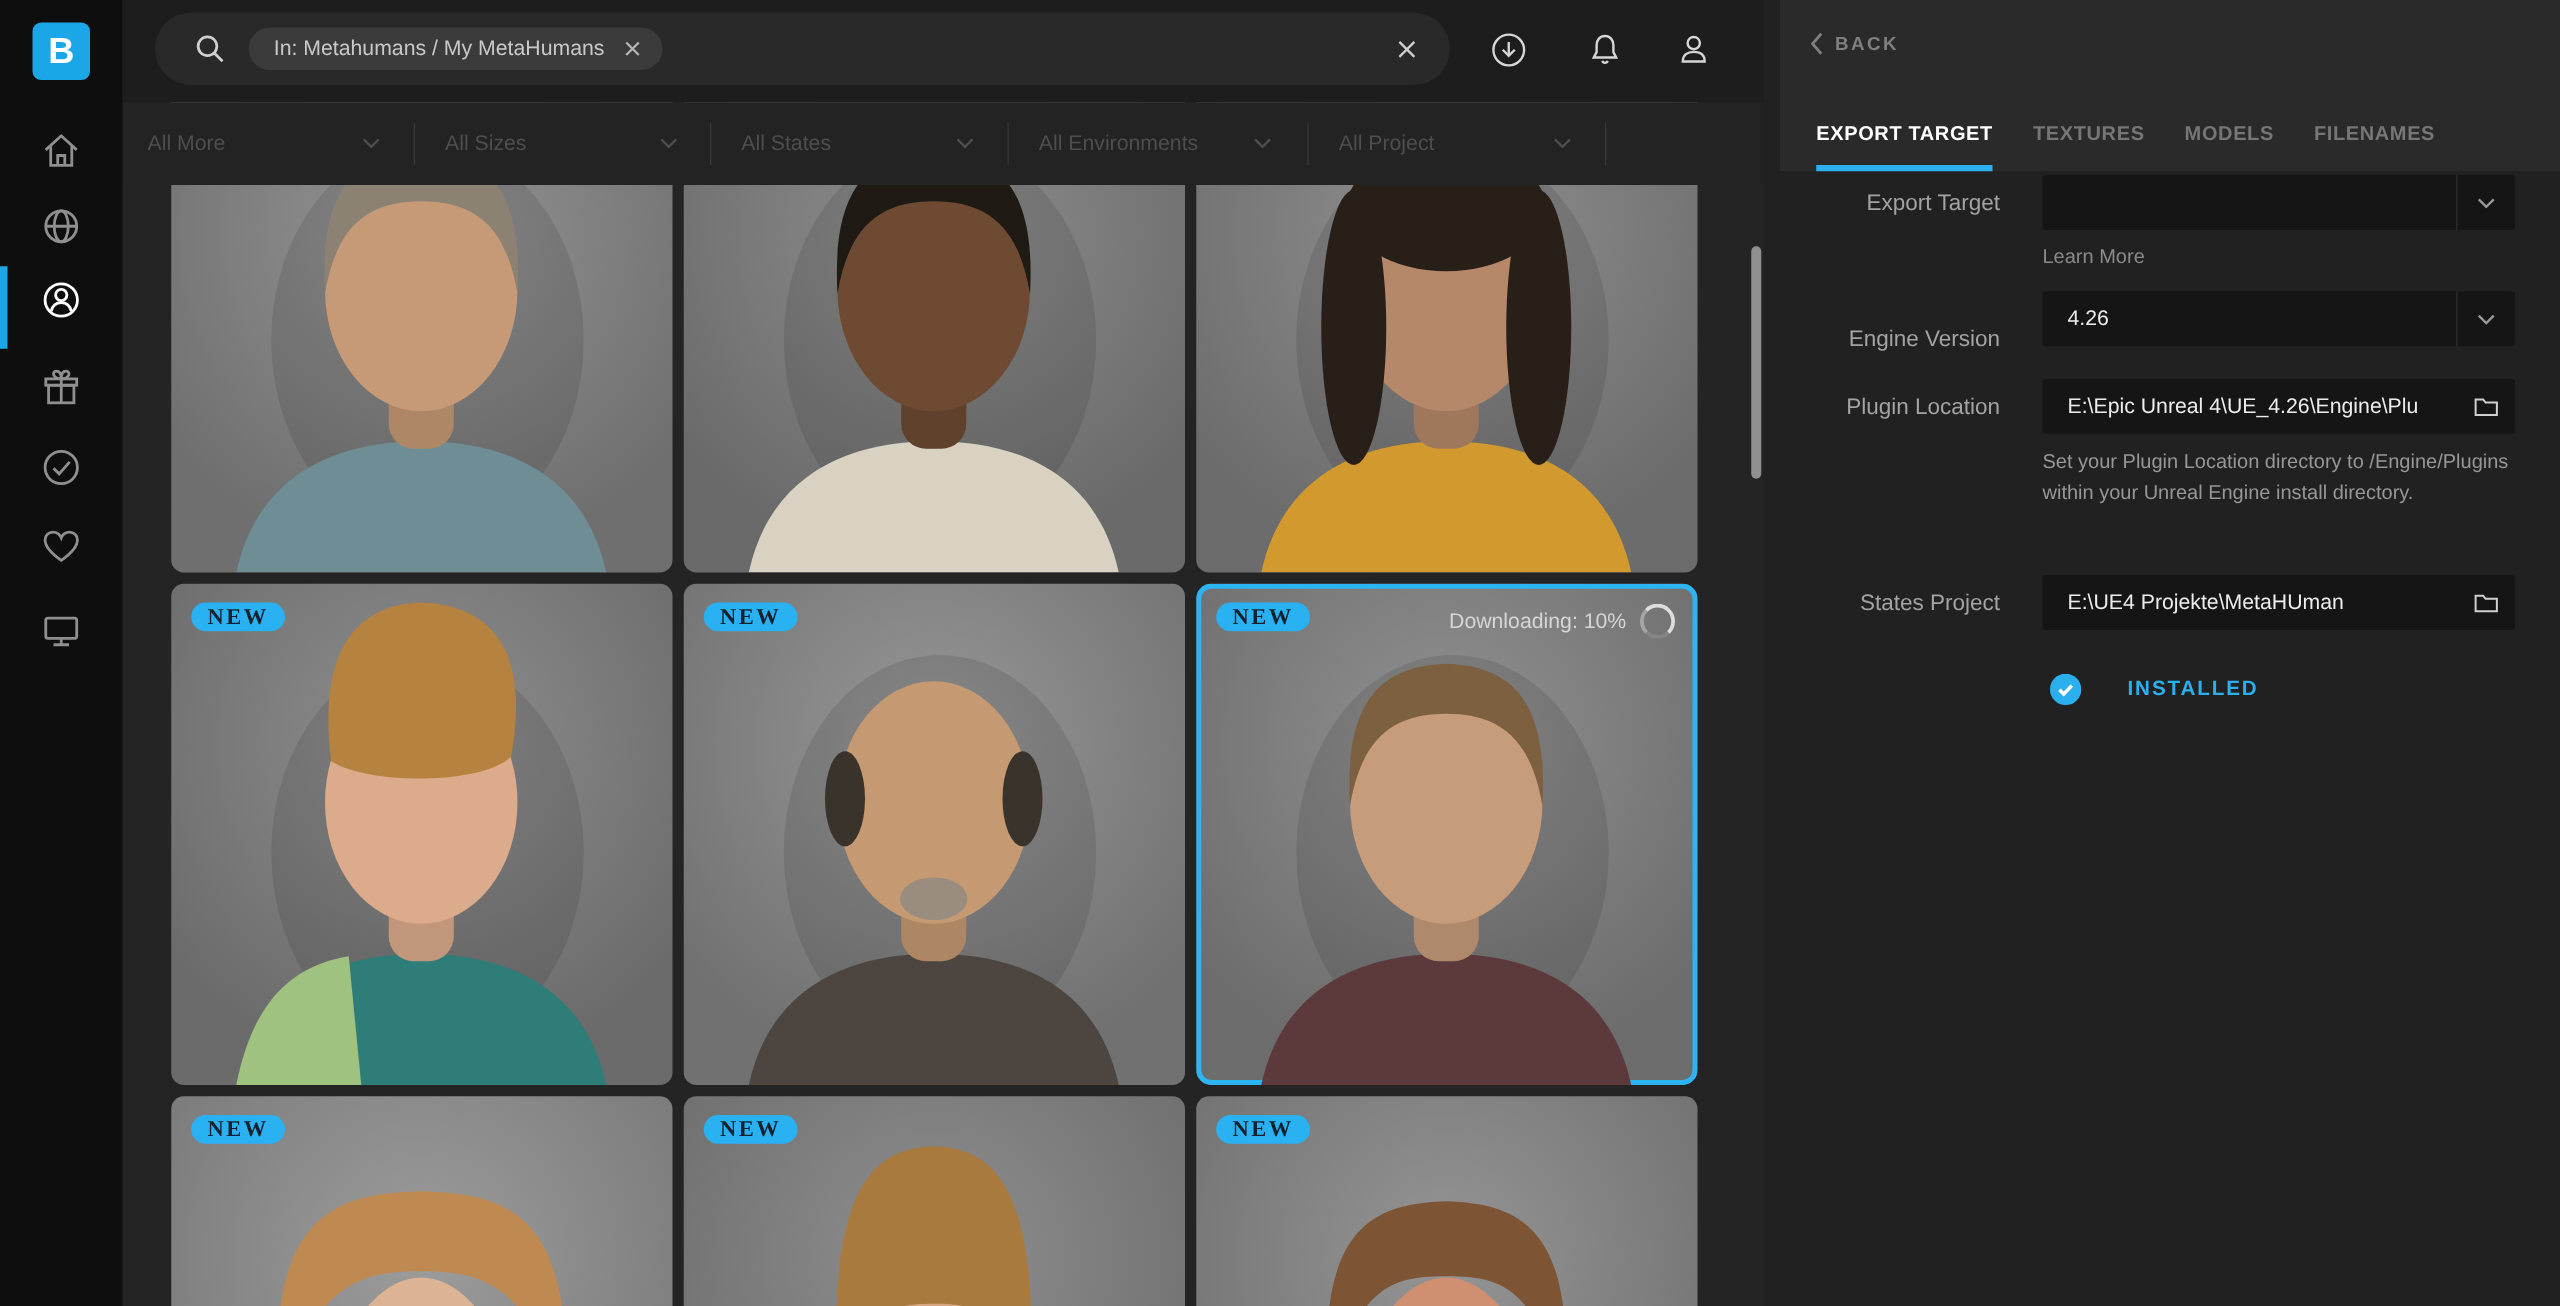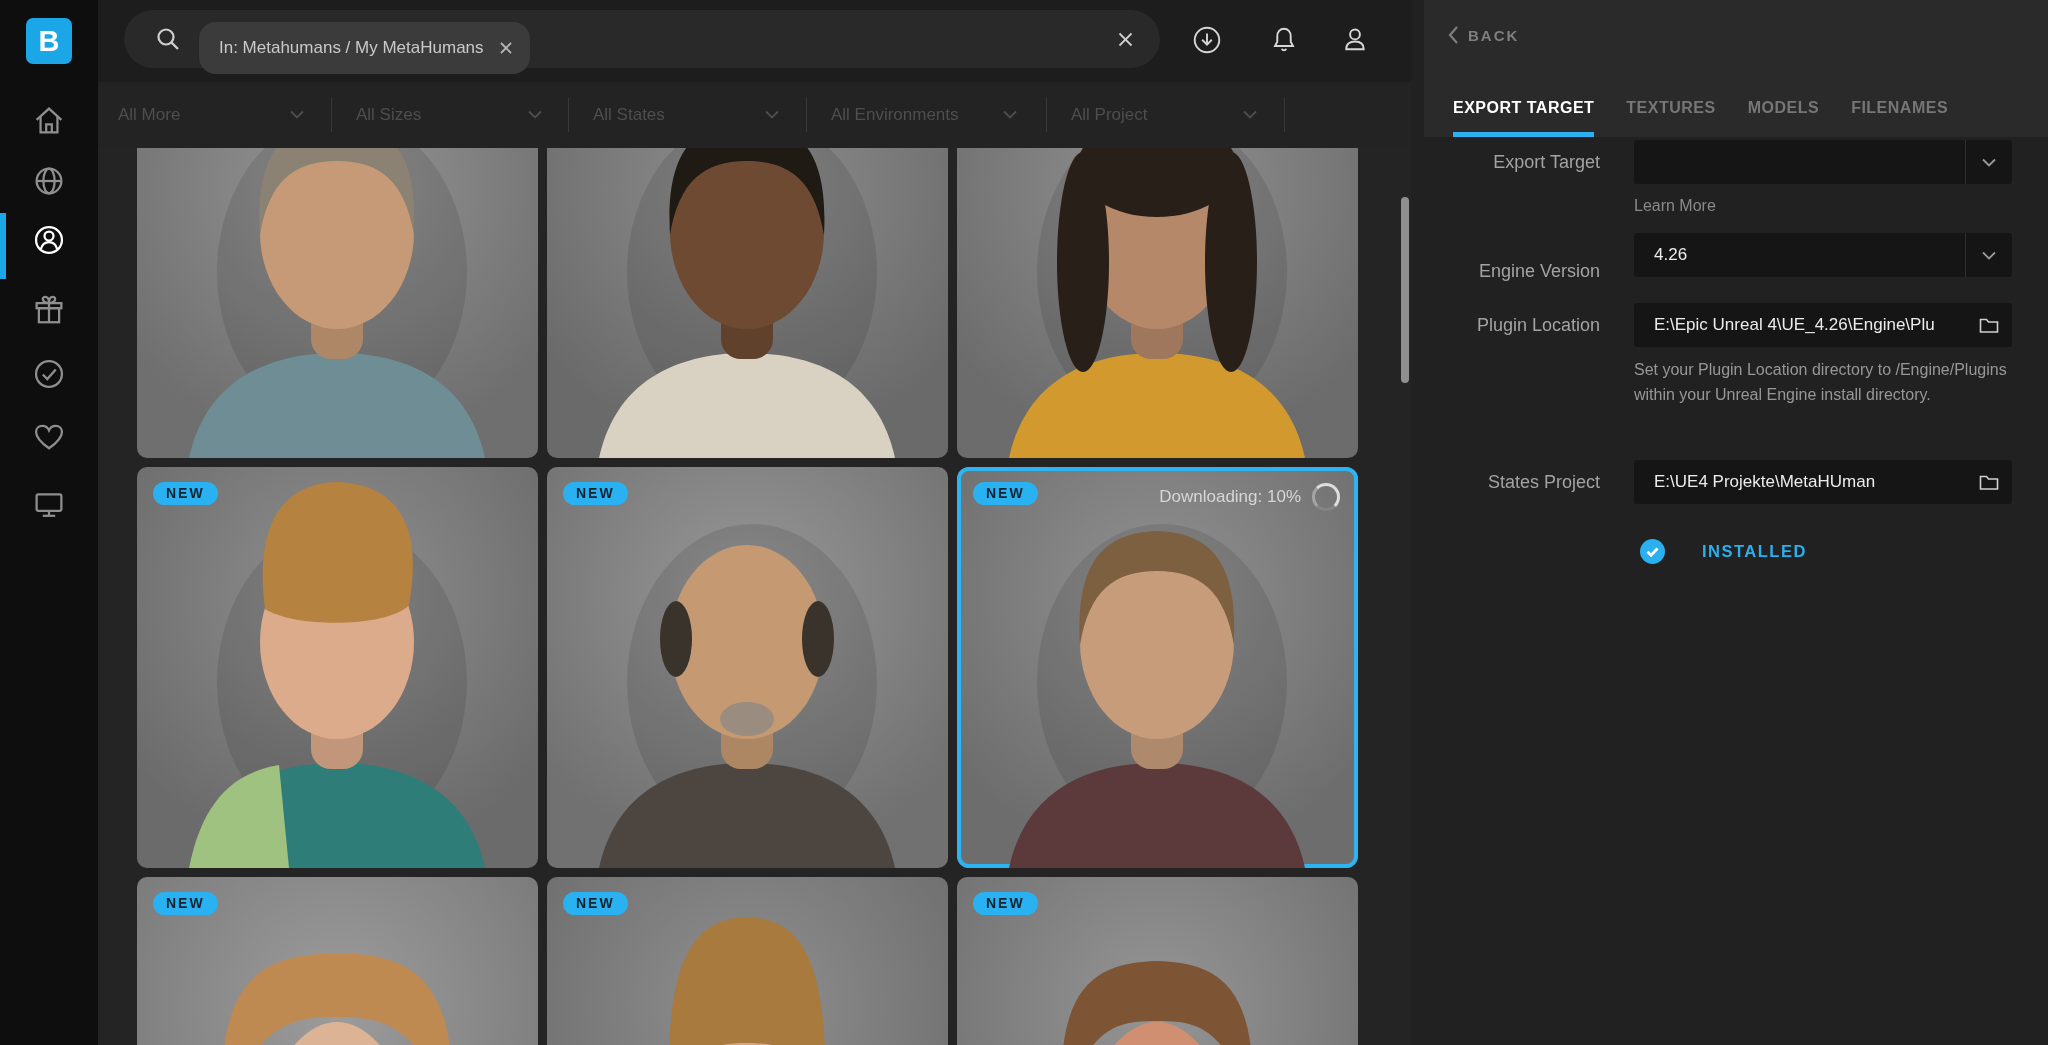--- a/index.html
+++ b/index.html
@@ -16,32 +16,32 @@
   .active-bar{position:absolute;left:0;top:213px;width:6px;height:66px;background:#1ba6e8;}
 
   
   .gridwrap{position:absolute;left:98px;top:0;width:1313px;height:1045px;background:#242424;z-index:1;}
   .card{position:absolute;width:401px;height:401px;border-radius:10px;overflow:hidden;background:#8a8a8a;}
   .col1{left:39px;} .col2{left:449px;} .col3{left:859px;}
   .row1{top:57px;} .row2{top:467px;} .row3{top:877px;}
   .card svg.portrait{position:absolute;left:0;top:0;width:401px;height:401px;}
   .card.selected{border-radius:12px;box-shadow:inset 0 0 0 4px #2db4f3;}
   .badge{position:absolute;left:16px;top:15px;height:23px;line-height:23px;padding:0 13px;border-radius:12px;
-         background:#29b1f2;color:#10222e;font-size:14px;font-weight:bold;letter-spacing:2px;z-index:2;}
+         background:#29b1f2;color:#10222e;font-size:18px;font-weight:bold;letter-spacing:2px;z-index:2;font-family:Liberation Serif, serif;}
   .status{position:absolute;right:18px;top:16px;display:flex;align-items:center;gap:11px;z-index:2;}
   .status-text{color:#d6d6d6;font-size:17px;}
   .spinner{width:22px;height:22px;border-radius:50%;border:3px solid rgba(240,240,240,.85);
            border-bottom-color:rgba(150,150,150,.45);border-left-color:rgba(190,190,190,.65);}
   .scrollbar{position:absolute;left:1303px;top:197px;width:8px;height:186px;border-radius:4px;background:#909090;}
 
   
   .topbar{position:absolute;left:98px;top:0;width:1313px;height:82px;background:#1d1d1e;z-index:3;}
   .searchbar{position:absolute;left:26px;top:10px;width:1036px;height:58px;border-radius:29px;background:#292929;}
   .search-icon{position:absolute;left:30px;top:15px;width:28px;height:28px;color:#cfcfcf;}
-  .chip{position:absolute;left:75px;top:12px;height:52px;border-radius:17px;background:#3b3b3b;
+  .chip{position:absolute;left:75px;top:12px;height:34px;border-radius:17px;background:#3b3b3b;
         display:flex;align-items:center;padding:0 16px 0 20px;gap:14px;}
   .chip-text{color:#c9c9c9;font-size:17px;white-space:nowrap;}
   .chip-x,.clear-x{width:16px;height:16px;color:#b5b5b5;}
   .clear-x{position:absolute;right:26px;top:21px;width:17px;height:17px;color:#cfcfcf;}
   .tb-icon{position:absolute;top:24px;width:32px;height:32px;color:#d6d6d6;}
 
   
   .filterbar{position:absolute;left:98px;top:82px;width:1313px;height:66px;background:#232323;z-index:3;}
   .filter{position:absolute;top:0;height:66px;width:186px;color:#4e4e4e;}
   .filter-label{position:absolute;left:0;top:23px;font-size:17px;}

